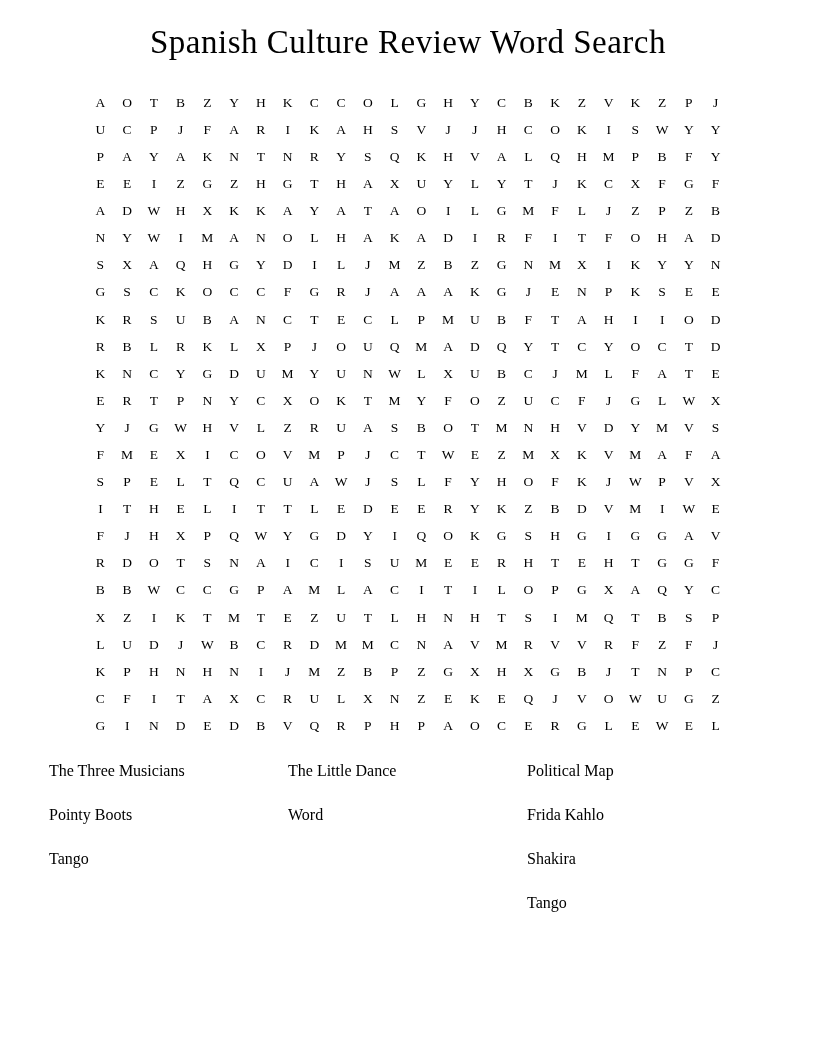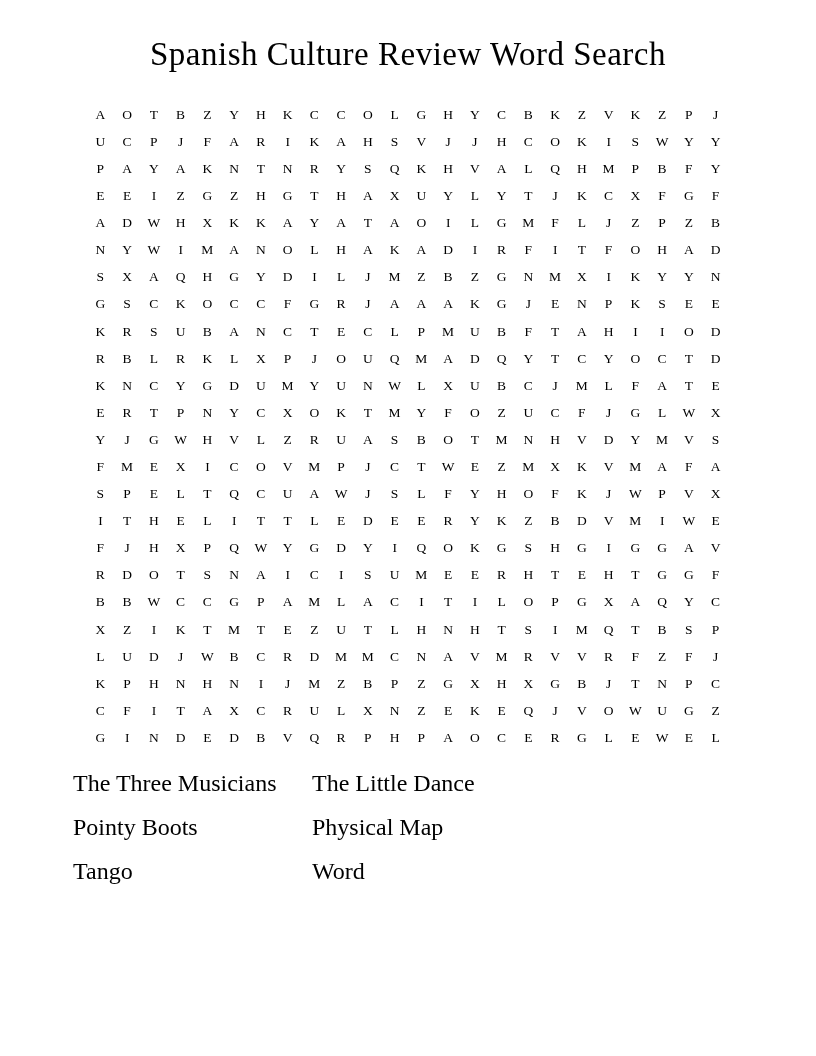--- a/index.html
+++ b/index.html
@@ -10,22 +10,22 @@
     color: #000000;
   }
   .page {
     position: relative;
     width: 816px;
     height: 1056px;
     background: #ffffff;
     overflow: hidden;
   }
   .title {
-    margin: 6px;
-    padding-top: 30px;
+    margin: 0;
+    padding-top: 24px;
     text-align: center;
     font-size: 33px;
     font-weight: 400;
     letter-spacing: 0.5px;
   }
   .letter-grid {
     width: 642px;
     margin: 28px auto 0 auto;
     display: grid;
     grid-template-columns: repeat(24, 26.75px);
@@ -39,25 +39,24 @@
     line-height: 1;
   }
   .word-list {
     display: flex;
     margin: 20px 0 0 49px;
   }
   .word-column {
     width: 239px;
   }
   .word {
-    font-size: 24px;
+    font-size: 16px;
     line-height: 24px;
     margin-bottom: 20px;
     white-space: nowrap;
-    margin-left: 24px;
   }
 </style>
 </head>
 <body>
 
 <div class="page">
 
   <h1 class="title">Spanish Culture Review Word Search</h1>
 
   <div class="letter-grid">
@@ -640,18 +639,23 @@
     </div>
 
   <div class="word-list">
     <div class="word-column">
         <div class="word">The Three Musicians</div>
         <div class="word">Pointy Boots</div>
         <div class="word">Tango</div>
       </div>
     <div class="word-column">
         <div class="word">The Little Dance</div>
-        <div class="word">Physical Map</div>
         <div class="word">Word</div>
+      </div>
+    <div class="word-column">
+        <div class="word">Political Map</div>
+        <div class="word">Frida Kahlo</div>
+        <div class="word">Shakira</div>
+        <div class="word">Tango</div>
       </div>
   </div>
 
 </div>
 
 </body></html>

